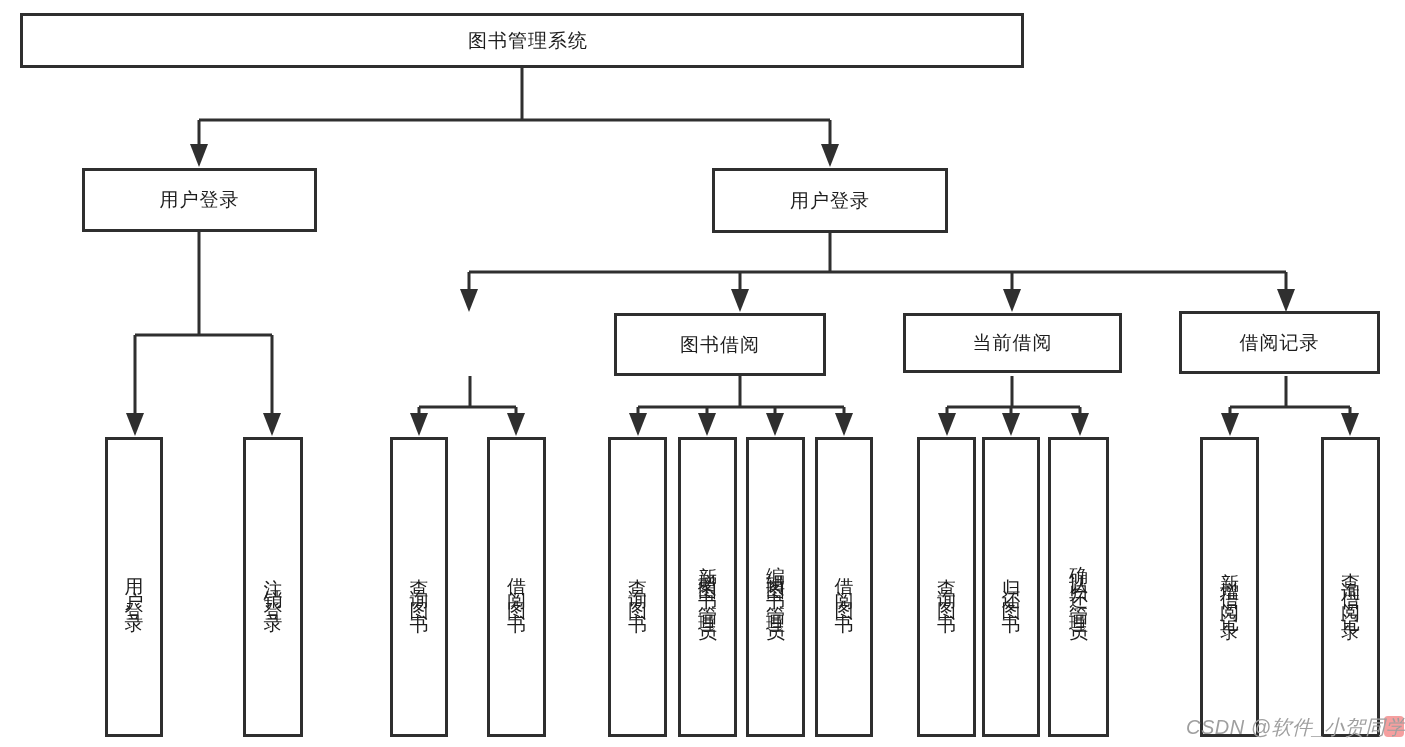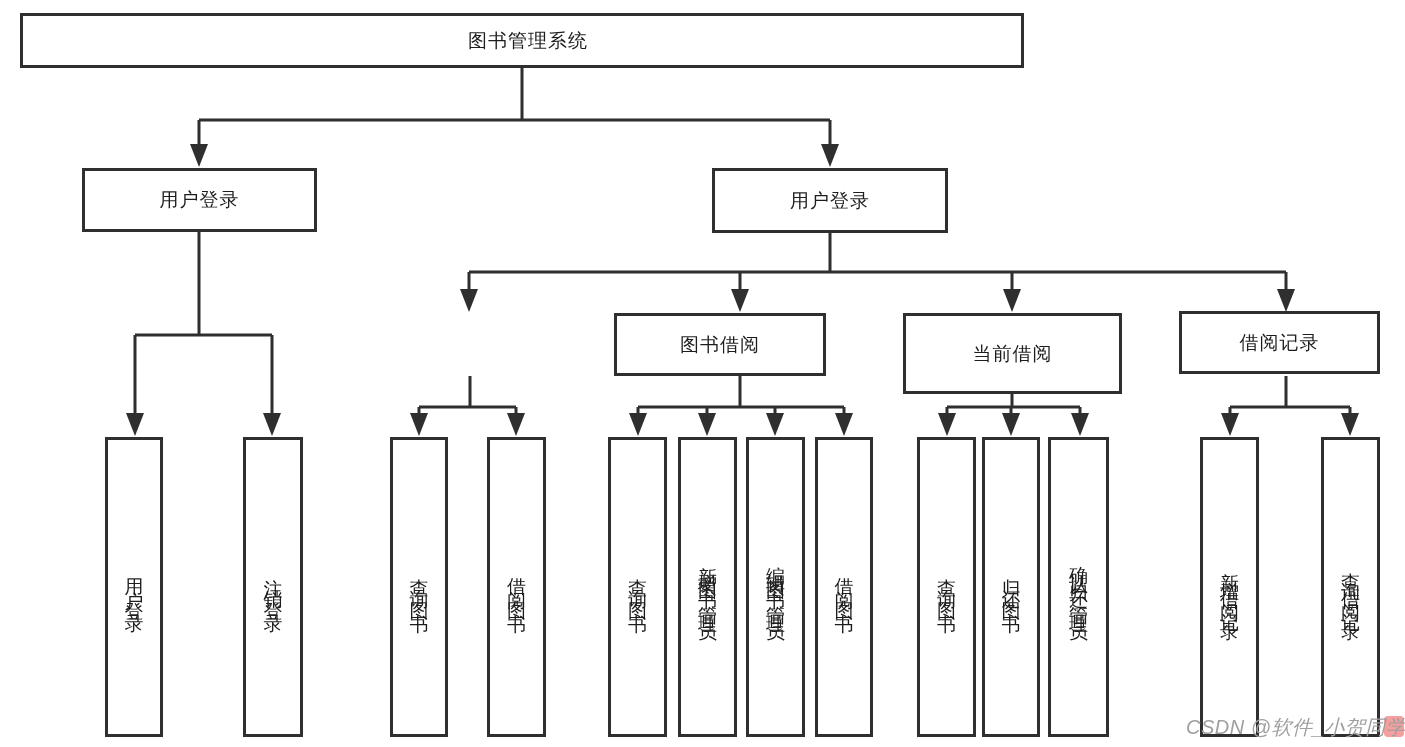--- a/index.html
+++ b/index.html
@@ -105,21 +105,21 @@
       <path d="M1341 413 L1359 413 L1350 436 Z"></path>
     </g>
   </svg>
 
   <div class="node" style="left:20px; top:13px; width:1004px; height:55px;padding-left:12px;">图书管理系统</div>
 
   <div class="node" style="left:82px; top:168px; width:235px; height:64px;">用户登录</div>
   <div class="node" style="left:712px; top:168px; width:236px; height:65px;">用户登录</div>
 
   <div class="node" style="left:614px; top:313px; width:212px; height:63px;">图书借阅</div>
-  <div class="node" style="left:903px; top:313px; width:219px; height:81px;">当前借阅</div>
+  <div class="node" style="left:903px; top:313px; width:219px; height:60px;">当前借阅</div>
   <div class="node" style="left:1179px; top:311px; width:201px; height:63px;">借阅记录</div>
 
   <div class="vnode" style="left:105px; width:58px;">用户登录</div>
   <div class="vnode" style="left:243px; width:60px;">注销登录</div>
 
   <div class="vnode" style="left:390px; width:58px;">查询图书</div>
   <div class="vnode" style="left:487px; width:59px;">借阅图书</div>
 
   <div class="vnode" style="left:608px; width:59px;">查询图书</div>
   <div class="vnode" style="left:678px; width:59px; letter-spacing:8px;">新增图书（管理员）</div>

